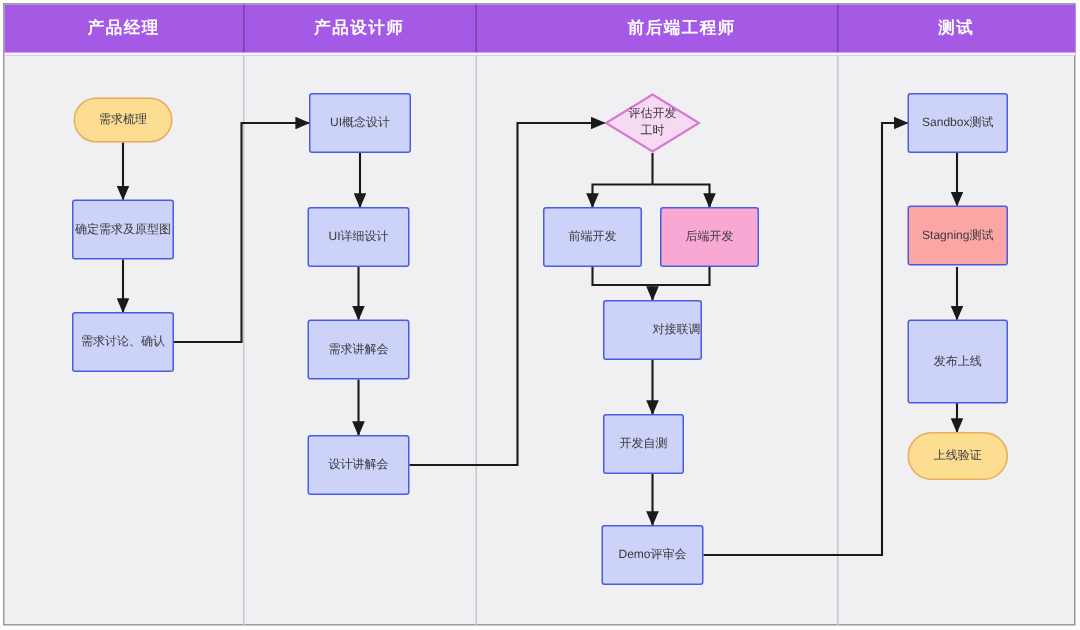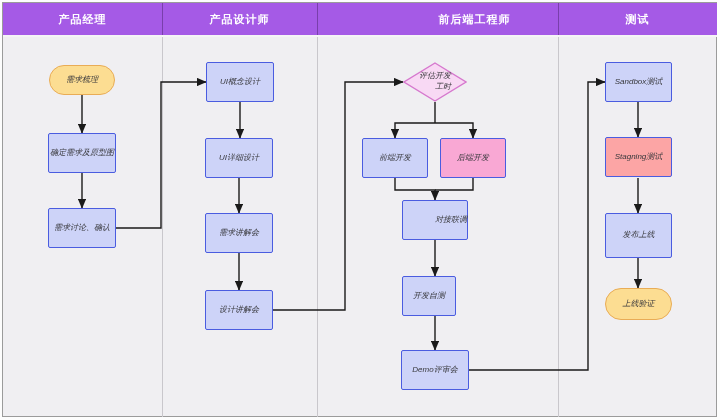--- a/index.html
+++ b/index.html
@@ -7,38 +7,38 @@
   .board{position:absolute;left:2px;top:2px;width:715px;height:415px;border:1px solid #9b9b9b;
          background:#f0eff2;box-sizing:border-box;}
   .header-band{position:absolute;left:3px;top:3px;width:714px;height:32px;z-index:1;
                border-bottom:2px solid #f5f4f6;box-sizing:content-box;}
   .lane-header-label{position:absolute;top:3px;height:32px;line-height:32px;z-index:2;
                      text-align:center;font-size:11px;font-weight:bold;letter-spacing:1px;}
   .divider-head{position:absolute;top:3px;height:32px;width:1px;background:rgba(50,20,75,.38);z-index:3;}
   .divider-body{position:absolute;top:37px;height:380px;width:1px;background:#c9c7cc;z-index:1;}
   #edge-layer{position:absolute;left:0;top:0;z-index:4;}
   .node{position:absolute;z-index:5;display:flex;align-items:center;justify-content:center;
-        box-sizing:border-box;text-align:right;font-size:8px;line-height:1.35;color:#38383c;
-        white-space:pre-line;font-style:italic;}
+        box-sizing:border-box;text-align:center;font-size:8px;line-height:1.35;color:#38383c;
+        white-space:pre-line;}
   .node.process{border:1.4px solid;border-radius:2px;}
   .node.start,.node.terminal{border:1.4px solid;border-radius:16px;}
   .node.decision{border:none;background:transparent !important;}
   .node.decision svg{position:absolute;left:0;top:0;}
   .node.decision .dlabel{position:relative;z-index:1;white-space:pre-line;}
 </style>
 </head>
 <body>
 
 <div class="stage">
   <div class="board"></div>
   <div class="header-band" id="header-band" style="background: rgb(165, 90, 230);"></div>
   <div id="built">
       <div class="lane-header-label" style="left: 3px; width: 159px; color: rgb(255, 255, 255);">产品经理</div>
       <div class="lane-header-label" style="left: 162px; width: 155px; color: rgb(255, 255, 255);">产品设计师</div>
-      <div class="lane-header-label" style="left: 329px; width: 241px; color: rgb(255, 255, 255); padding-left: 25px;">前后端工程师</div>
+      <div class="lane-header-label" style="left: 309px; width: 241px; color: rgb(255, 255, 255); padding-left: 25px;">前后端工程师</div>
       <div class="lane-header-label" style="left: 558px; width: 159px; color: rgb(255, 255, 255); border-radius: 12px;">测试</div>
       <div class="divider-head" style="left: 162px;"></div>
       <div class="divider-body" style="left: 162px; background: rgb(201, 199, 204);"></div>
       <div class="divider-head" style="left: 317px;"></div>
       <div class="divider-body" style="left: 317px; background: rgb(201, 199, 204);"></div>
       <div class="divider-head" style="left: 558px;"></div>
       <div class="divider-body" style="left: 558px; background: rgb(201, 199, 204);"></div>
       <svg id="edge-layer" width="720" height="420">
         <defs>
           <marker id="arrow" markerWidth="7" markerHeight="6" refX="6.5" refY="3" orient="auto">
@@ -75,16 +75,16 @@
           <polygon points="32,1 63,20 32,39 1,20" fill="#f8d9f4" stroke="#d678ce" stroke-width="1.4"></polygon>
         </svg><span class="dlabel">评估开发
 工时</span></div>
       <div class="node process" style="left: 362px; top: 138px; width: 66px; height: 40px; background: rgb(205, 211, 248); border-color: rgb(74, 92, 224); color: rgb(56, 56, 60);">前端开发</div>
       <div class="node process" style="left: 440px; top: 138px; width: 66px; height: 40px; background: #f9a8d4; border-color: rgb(74, 92, 224); color: rgb(56, 56, 60);">后端开发</div>
       <div class="node process" style="left: 402px; top: 200px; width: 66px; height: 40px; background: rgb(205, 211, 248); border-color: rgb(74, 92, 224); color: rgb(56, 56, 60); padding-left: 32px;">对接联调</div>
       <div class="node process" style="left: 402px; top: 276px; width: 54px; height: 40px; background: rgb(205, 211, 248); border-color: rgb(74, 92, 224); color: rgb(56, 56, 60);">开发自测</div>
       <div class="node process" style="left: 401px; top: 350px; width: 68px; height: 40px; background: rgb(205, 211, 248); border-color: rgb(74, 92, 224); color: rgb(56, 56, 60);">Demo评审会</div>
       <div class="node process" style="left: 605px; top: 62px; width: 67px; height: 40px; background: rgb(205, 211, 248); border-color: rgb(74, 92, 224); color: rgb(56, 56, 60);">Sandbox测试</div>
       <div class="node process" style="left: 605px; top: 137px; width: 67px; height: 40px; background: #fca5a5; border-color: rgb(74, 92, 224); color: rgb(56, 56, 60);">Stagning测试</div>
-      <div class="node process" style="left: 605px; top: 213px; width: 67px; height: 45px; background: rgb(205, 211, 248); border-color: rgb(74, 92, 224); color: rgb(56, 56, 60);">发布上线</div>
+      <div class="node process" style="left: 605px; top: 213px; width: 67px; height: 56px; background: rgb(205, 211, 248); border-color: rgb(74, 92, 224); color: rgb(56, 56, 60);">发布上线</div>
       <div class="node terminal" style="left: 605px; top: 288px; width: 67px; height: 32px; background: rgb(252, 221, 146); border-color: rgb(233, 172, 86); color: rgb(56, 56, 60);">上线验证</div>
     </div>
 </div>
 
 </body></html>

